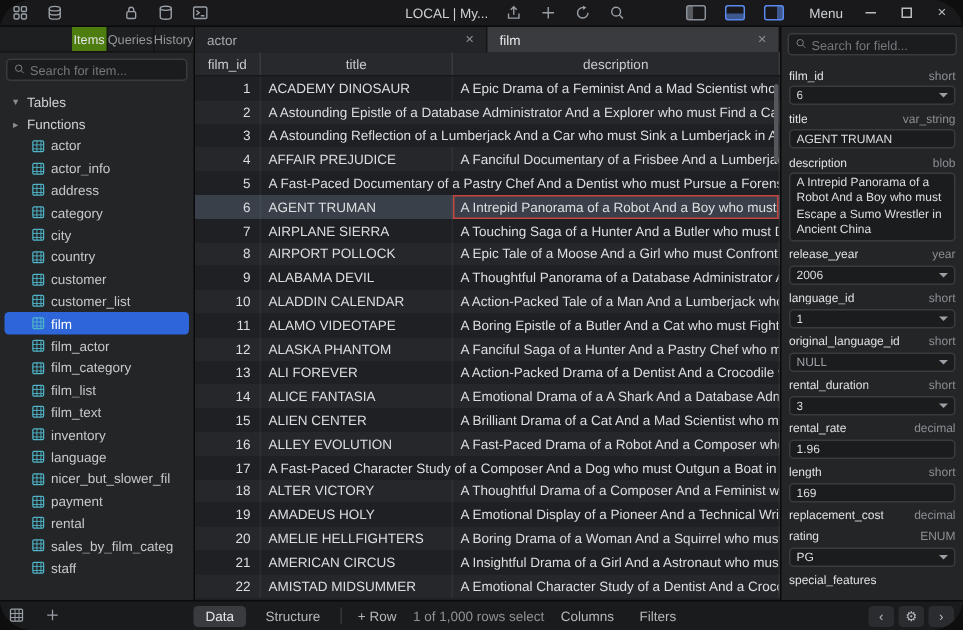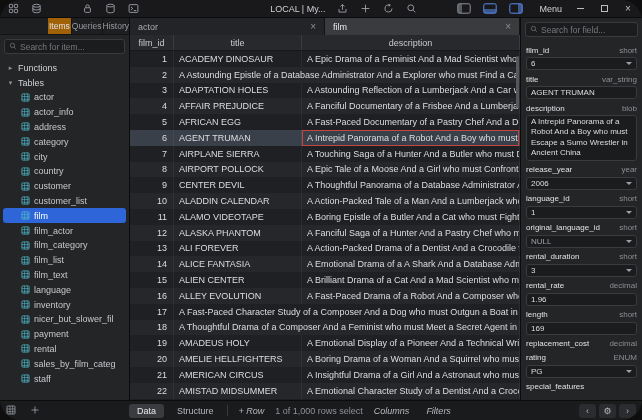--- a/index.html
+++ b/index.html
@@ -26,21 +26,21 @@
   
   .main-body { flex: 1; display: flex; min-height: 0; }
 
   
   .sidebar { flex: 0 0 130px; background: #242527; border-right: 1px solid #0b0b0c;
              display: flex; flex-direction: column; min-width: 0; }
   .sidebar-tabs { flex: 0 0 17px; display: flex; background: #1e1f21; border-bottom: 1px solid #141415; }
   .sidebar-tab { flex: 1; display: flex; align-items: center; justify-content: center;
                  font-size: 8.5px; color: #96989c; border-right: 1px solid #141415; }
   .sidebar-tab:last-child { border-right: 0; }
-  .sidebar-tab.active { background: #a16207; color: #e3e4e6; margin-left: 48px; }
+  .sidebar-tab.active { background: #4d7c0f; color: #e3e4e6; margin-left: 48px; }
   .search-wrap { padding: 4px; }
   .search-box { height: 15px; background: #1b1c1e; border: 1px solid #3a3b3e; border-radius: 3px;
                 display: flex; align-items: center; padding: 0 4px; gap: 3px; color: #7d8085; }
   .search-box input { flex: 1; min-width: 0; background: transparent; border: 0; outline: 0;
                       color: #d8d8d8; font-size: 8.5px; font-family: "Liberation Sans", sans-serif; }
   .search-box input::placeholder { color: #76797e; }
   .tree { flex: 1; overflow: hidden; padding-top: 2px; }
   .tree-group { height: 15px; display: flex; align-items: center; gap: 4px; padding: 0 7px; color: #d0d2d5; }
   .caret { color: #8b8f94; font-size: 7px; width: 7px; text-align: center; }
   .tree-item { height: 14.8px; display: flex; align-items: center; gap: 4px; padding-left: 21px;
@@ -99,21 +99,21 @@
   .chevron { width: 0; height: 0; border-left: 3px solid transparent; border-right: 3px solid transparent;
              border-top: 3.5px solid #9aa0a6; margin-left: auto; flex: 0 0 auto; }
 
   
   .statusbar { flex: 0 0 20px; background: #1a1b1d; border-top: 1px solid #0b0b0c;
                display: flex; align-items: center; padding: 0 6px; gap: 5px; color: #b5b8bc; }
   .sb-left { flex: 0 0 118px; display: flex; align-items: center; gap: 14px; color: #9aa0a8; }
   .sb-tab { padding: 2px 8px; border-radius: 3px; }
   .sb-tab.active { background: #3a3b3f; color: #e8e9ea; }
   .sb-divider { width: 1px; height: 11px; background: #37383b; }
-  .sb-btn { padding: 2px 6px; border-radius: 3px; white-space: nowrap; font-style: italic; }
+  .sb-btn { padding: 2px 6px; border-radius: 3px; white-space: nowrap; }
   .sb-info { color: #8f9297; white-space: nowrap; }
   .sb-nav { flex: 0 0 auto; width: 17px; height: 14px; background: #2b2c2f; border-radius: 3px;
             display: flex; align-items: center; justify-content: center; color: #b5b8bc; }
   .sb-nav-group { margin-left: auto; display: flex; gap: 3px; }
 </style>
 </head>
 <body>
 
 <div class="app">
 
@@ -238,27 +238,27 @@
                   <circle cx="5.2" cy="5.2" r="3.2"></circle>
                   <path d="M7.6 7.6l2.6 2.6"></path>
                 </g>
               </svg>
           </span>
           <input placeholder="Search for item..." style="">
         </div>
       </div>
       <div class="tree">
         <div class="tree-group">
+          <span class="caret">▾</span>
+          <span>Tables</span>
+        </div>
+        <div class="tree-group">
           <span class="caret">▸</span>
           <span>Functions</span>
         </div>
-        <div class="tree-group">
-          <span class="caret">▾</span>
-          <span>Tables</span>
-        </div>
         <div>
             <div class="tree-item">
     <svg width="9" height="9" viewBox="0 0 10 10">
                 <g fill="none" stroke="currentColor" stroke-width="0.9">
                   <rect x="1" y="1" width="8" height="8" rx="1"></rect>
                   <path d="M1 4h8M1 7h8M4 1v8M7 1v8" stroke-width="0.7"></path>
                 </g>
               </svg>
     <span class="tree-label">actor</span>
   </div>
@@ -370,30 +370,30 @@
               </svg>
     <span class="tree-label">film_text</span>
   </div>
             <div class="tree-item">
     <svg width="9" height="9" viewBox="0 0 10 10">
                 <g fill="none" stroke="currentColor" stroke-width="0.9">
                   <rect x="1" y="1" width="8" height="8" rx="1"></rect>
                   <path d="M1 4h8M1 7h8M4 1v8M7 1v8" stroke-width="0.7"></path>
                 </g>
               </svg>
+    <span class="tree-label">inventory</span>
+  </div>
+            <div class="tree-item">
+    <svg width="9" height="9" viewBox="0 0 10 10">
+                <g fill="none" stroke="currentColor" stroke-width="0.9">
+                  <rect x="1" y="1" width="8" height="8" rx="1"></rect>
+                  <path d="M1 4h8M1 7h8M4 1v8M7 1v8" stroke-width="0.7"></path>
+                </g>
+              </svg>
     <span class="tree-label">language</span>
-  </div>
-            <div class="tree-item">
-    <svg width="9" height="9" viewBox="0 0 10 10">
-                <g fill="none" stroke="currentColor" stroke-width="0.9">
-                  <rect x="1" y="1" width="8" height="8" rx="1"></rect>
-                  <path d="M1 4h8M1 7h8M4 1v8M7 1v8" stroke-width="0.7"></path>
-                </g>
-              </svg>
-    <span class="tree-label">inventory</span>
   </div>
             <div class="tree-item">
     <svg width="9" height="9" viewBox="0 0 10 10">
                 <g fill="none" stroke="currentColor" stroke-width="0.9">
                   <rect x="1" y="1" width="8" height="8" rx="1"></rect>
                   <path d="M1 4h8M1 7h8M4 1v8M7 1v8" stroke-width="0.7"></path>
                 </g>
               </svg>
     <span class="tree-label">nicer_but_slower_fil</span>
   </div>
@@ -458,51 +458,49 @@
     <div class="cell id">1</div>
     <div class="cell title">ACADEMY DINOSAUR</div>
     <div class="cell desc">A Epic Drama of a Feminist And a Mad Scientist who must Battle a Teacher in The Canadian Rockies</div>
   </div>
           <div class="row">
     <div class="cell id">2</div>
     <div class="cell desc">A Astounding Epistle of a Database Administrator And a Explorer who must Find a Car in Ancient China</div>
   </div>
           <div class="row">
     <div class="cell id">3</div>
-    <div class="cell title">ADAPTATION HOLES</div>
     <div class="cell desc">A Astounding Reflection of a Lumberjack And a Car who must Sink a Lumberjack in A Baloon Factory</div>
   </div>
           <div class="row">
     <div class="cell id">4</div>
     <div class="cell title">AFFAIR PREJUDICE</div>
     <div class="cell desc">A Fanciful Documentary of a Frisbee And a Lumberjack who must Chase a Monkey in A Shark Tank</div>
   </div>
           <div class="row">
     <div class="cell id">5</div>
-    <div class="cell title">AFRICAN EGG</div>
     <div class="cell desc">A Fast-Paced Documentary of a Pastry Chef And a Dentist who must Pursue a Forensic Psychologist in The Gulf</div>
   </div>
           <div class="row selected">
     <div class="cell id">6</div>
     <div class="cell title">AGENT TRUMAN</div>
     <div class="cell desc">A Intrepid Panorama of a Robot And a Boy who must Escape a Sumo Wrestler in Ancient China</div>
   </div>
           <div class="row">
     <div class="cell id">7</div>
     <div class="cell title">AIRPLANE SIERRA</div>
     <div class="cell desc">A Touching Saga of a Hunter And a Butler who must Discover a Butler in A Jet Boat</div>
   </div>
           <div class="row">
     <div class="cell id">8</div>
     <div class="cell title">AIRPORT POLLOCK</div>
     <div class="cell desc">A Epic Tale of a Moose And a Girl who must Confront a Monkey in Ancient India</div>
   </div>
           <div class="row">
     <div class="cell id">9</div>
-    <div class="cell title">CENTER DEVIL</div>
+    <div class="cell title">ALABAMA DEVIL</div>
     <div class="cell desc">A Thoughtful Panorama of a Database Administrator And a Mad Scientist who must Outgun a Mad Scientist in A Jet Boat</div>
   </div>
           <div class="row">
     <div class="cell id">10</div>
     <div class="cell title">ALADDIN CALENDAR</div>
     <div class="cell desc">A Action-Packed Tale of a Man And a Lumberjack who must Reach a Feminist in Ancient China</div>
   </div>
           <div class="row">
     <div class="cell id">11</div>
     <div class="cell title">ALAMO VIDEOTAPE</div>
@@ -532,20 +530,21 @@
     <div class="cell id">16</div>
     <div class="cell title">ALLEY EVOLUTION</div>
     <div class="cell desc">A Fast-Paced Drama of a Robot And a Composer who must Battle a Astronaut in New Orleans</div>
   </div>
           <div class="row">
     <div class="cell id">17</div>
     <div class="cell desc">A Fast-Paced Character Study of a Composer And a Dog who must Outgun a Boat in An Abandoned Fun House</div>
   </div>
           <div class="row">
     <div class="cell id">18</div>
+    <div class="cell title">ALTER VICTORY</div>
     <div class="cell desc">A Thoughtful Drama of a Composer And a Feminist who must Meet a Secret Agent in The Canadian Rockies</div>
   </div>
           <div class="row">
     <div class="cell id">19</div>
     <div class="cell title">AMADEUS HOLY</div>
     <div class="cell desc">A Emotional Display of a Pioneer And a Technical Writer who must Battle a Man in A Baloon</div>
   </div>
           <div class="row">
     <div class="cell id">20</div>
     <div class="cell title">AMELIE HELLFIGHTERS</div>

